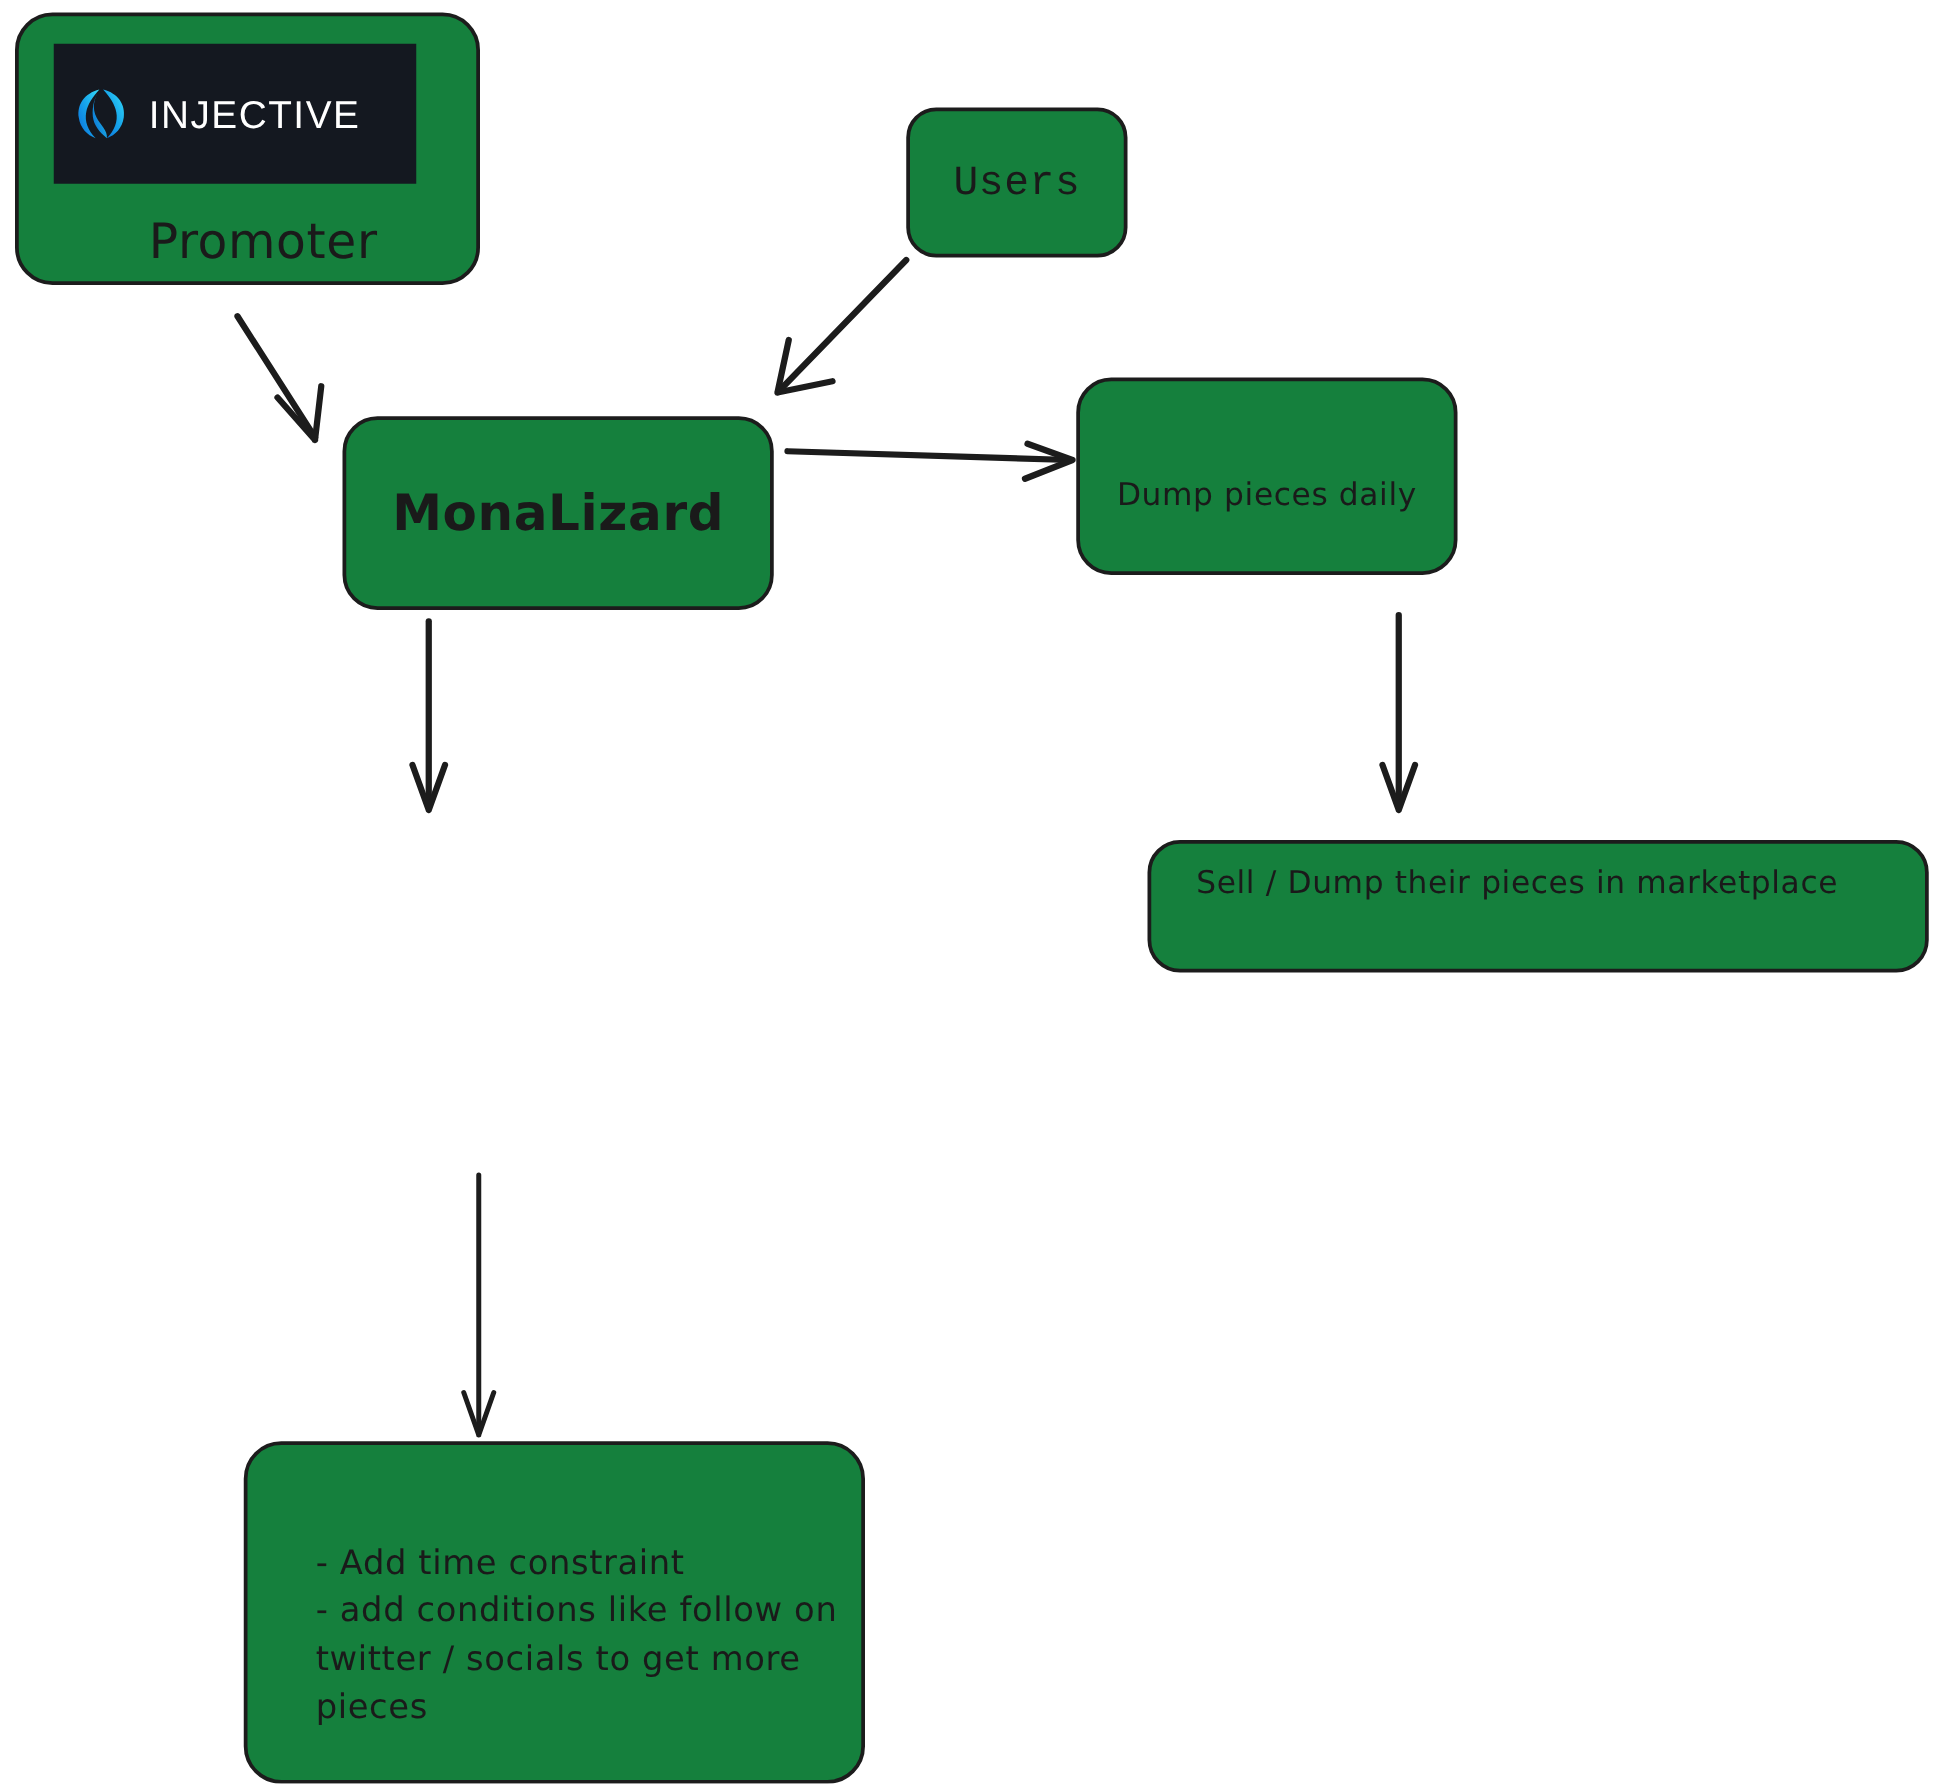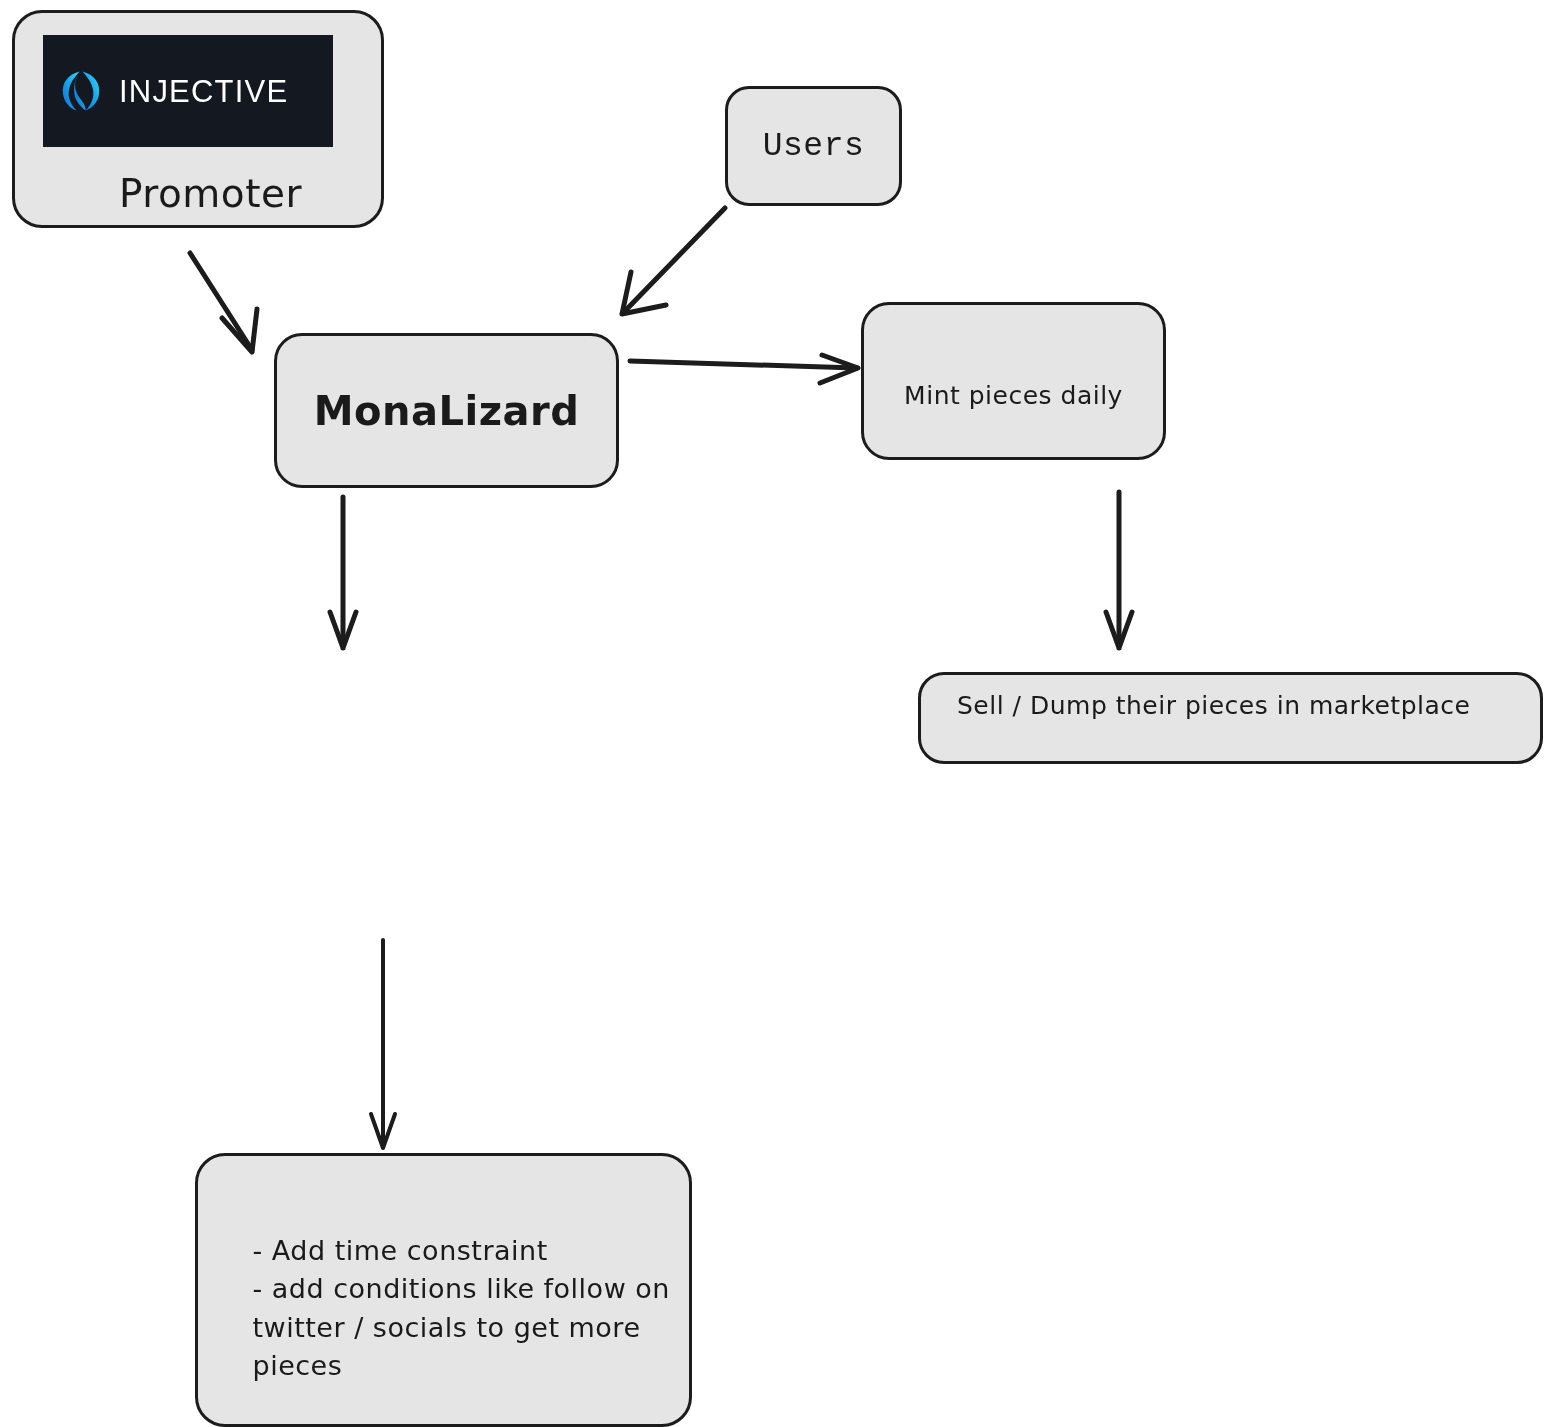--- a/index.html
+++ b/index.html
@@ -22,21 +22,21 @@
     position: absolute;
     left: 0;
     top: 0;
     width: 1562px;
     height: 1427px;
     pointer-events: none;
   }
   .node {
     position: absolute;
     box-sizing: border-box;
-    background: #e5e5e5;
+    background: #15803d;
     border: 3px solid #1c1c1c;
     border-radius: 26px;
     display: flex;
     z-index: 2;
   }
   .node .label {
     font-family: "DejaVu Sans", sans-serif;
     color: #1a1a1a;
     letter-spacing: 0.5px;
     white-space: pre-line;
@@ -139,21 +139,21 @@
     font-size: 29px;
     position: relative;
     top: 6px;
   }
 
   
   #node-sell {
     left: 918px;
     top: 672px;
     width: 625px;
-    height: 92px;
+    height: 106px;
     border-radius: 26px;
     align-items: flex-start;
     justify-content: flex-start;
   }
   #node-sell .label {
     font-size: 25px;
     margin: 16px 0 0 36px;
   }
 
   
@@ -253,21 +253,21 @@
 
   <div class="node" id="node-users">
     <div class="label">Users</div>
   </div>
 
   <div class="node" id="node-monalizard">
     <div class="label">MonaLizard</div>
   </div>
 
   <div class="node" id="node-mint">
-    <div class="label">Mint pieces daily</div>
+    <div class="label">Dump pieces daily</div>
   </div>
 
 
   <div class="node" id="node-sell">
     <div class="label">Sell / Dump their pieces in marketplace</div>
   </div>
 
 
   <div class="node" id="node-notes">
     <div class="label">- Add time constraint

